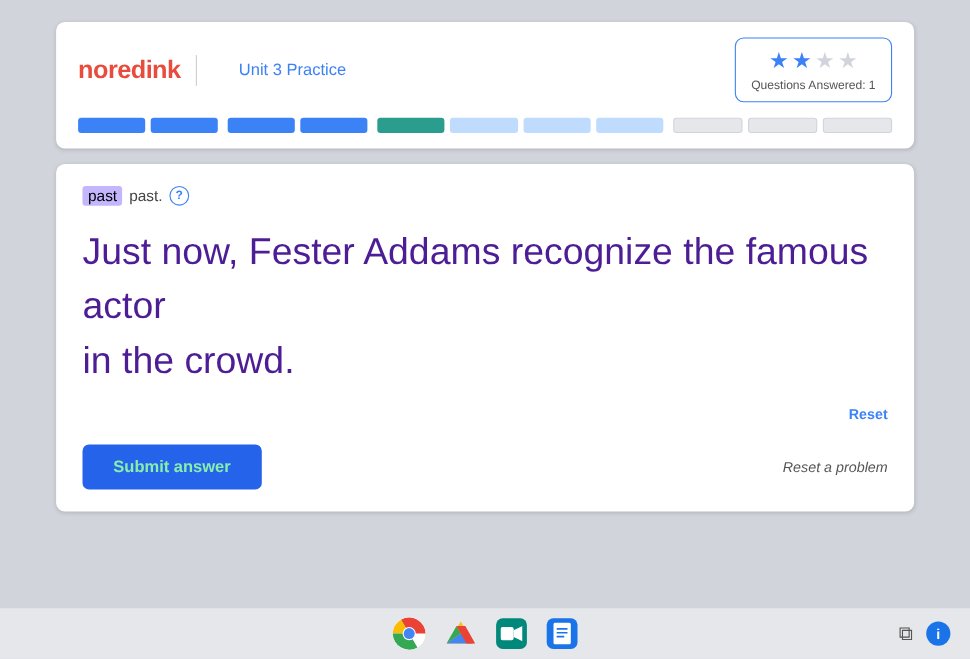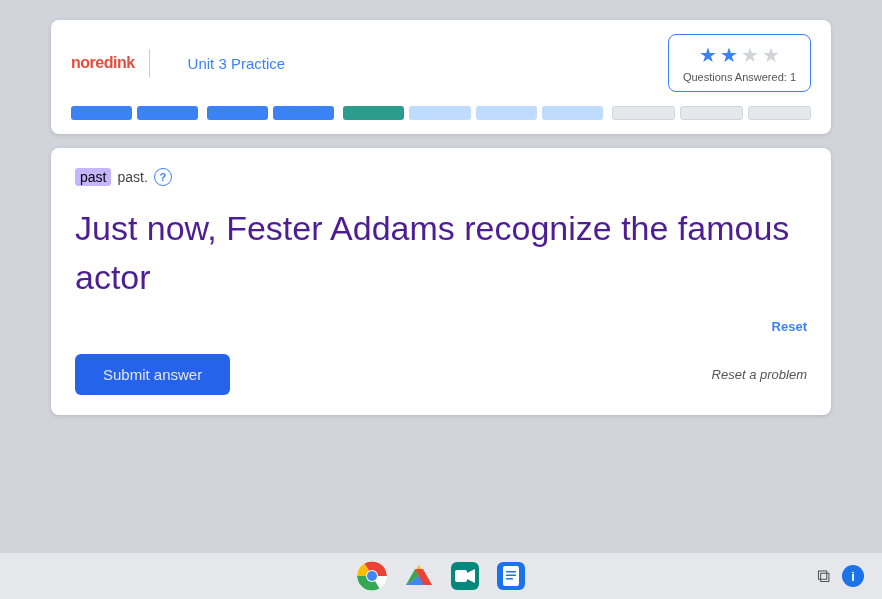--- a/index.html
+++ b/index.html
@@ -37,21 +37,21 @@
       margin-bottom: 14px;
     }
 
     .logo-area {
       display: flex;
       align-items: center;
       gap: 14px;
     }
 
     .logo {
-      font-size: 16px;
+      font-size: 23px;
       font-weight: 700;
       color: #1a1a2e;
       letter-spacing: -0.5px;
     }
 
     .logo span {
       color: #e74c3c;
     }
 
     .divider-line {
@@ -180,26 +180,26 @@
     }
 
     .footer-row {
       display: flex;
       align-items: center;
       justify-content: space-between;
     }
 
     .submit-btn {
       background: #2563eb;
-      color: #e5e5e5;
+      color: #86efac;
       border: none;
       border-radius: 6px;
       padding: 12px 28px;
       font-size: 15px;
-      font-weight: 400;
+      font-weight: 700;
       cursor: pointer;
     }
 
     .report-link {
       font-size: 13px;
       color: #555;
       cursor: pointer;
       font-style: italic;
     }
 
@@ -283,20 +283,21 @@
 
   <div class="question-card">
     <div class="instruction-row">
       <span class="highlighted-word">past</span>
       <span>past.</span>
       <span class="help-icon">?</span>
     </div>
 
     <div class="sentence-area">
       <span>Just now, Fester Addams recognize the famous actor</span><br>
+      <span>in the crowd.</span>
     </div>
 
     <div class="reset-row">
       <button class="reset-btn">Reset</button>
     </div>
 
     <div class="footer-row">
       <button class="submit-btn">Submit answer</button>
       <span class="report-link">Reset a problem</span>
     </div>

